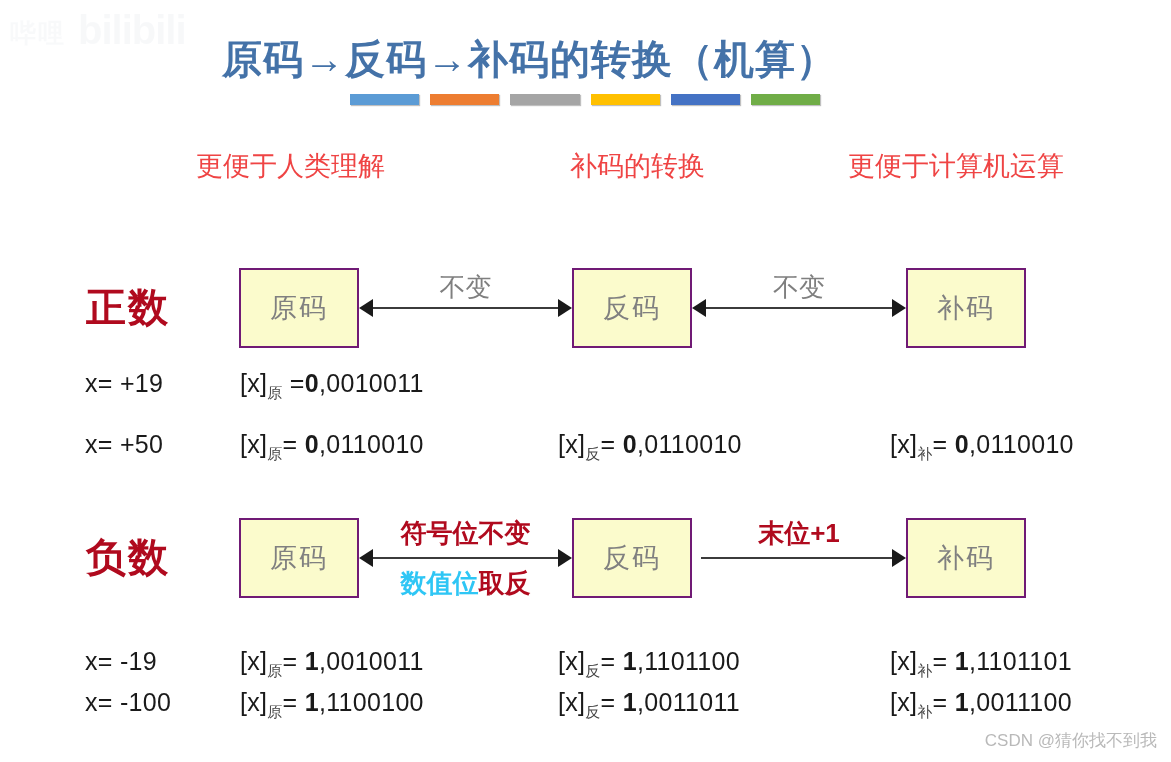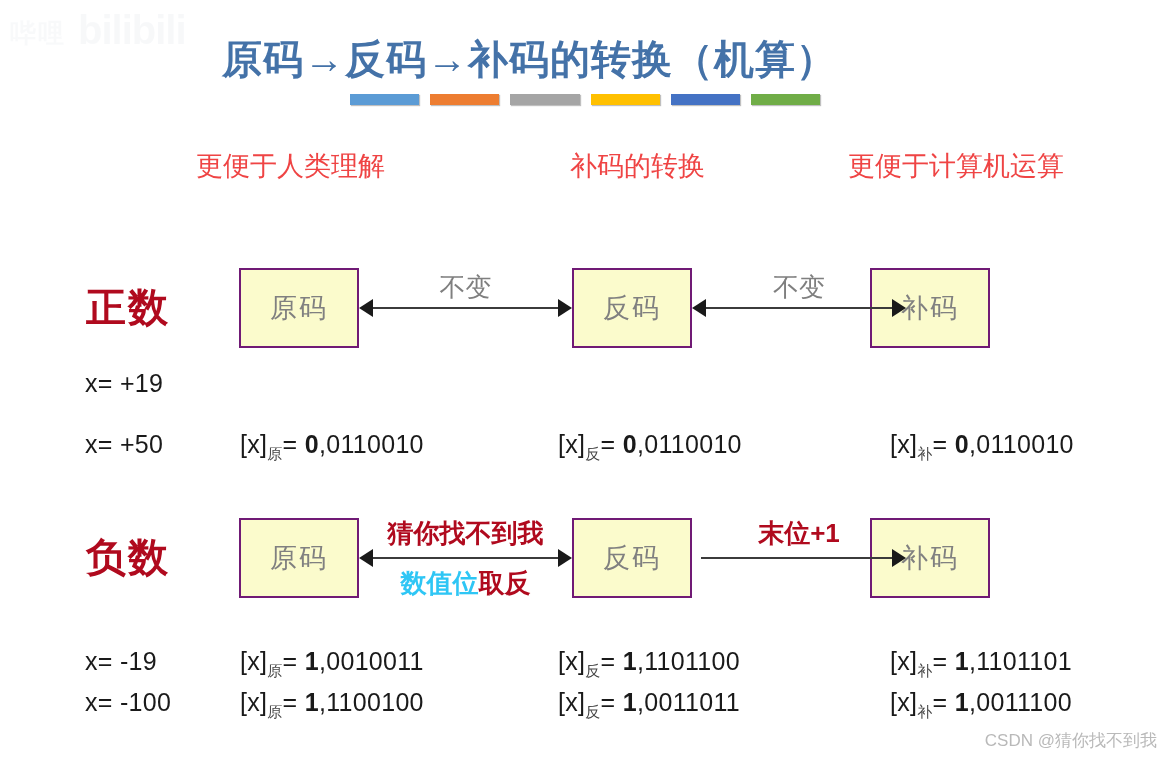--- a/index.html
+++ b/index.html
@@ -116,21 +116,21 @@
     box-sizing: border-box;
     display: flex;
     align-items: center;
     justify-content: center;
     font-size: 27px;
     color: #808080;
     letter-spacing: 2px;
   }
   .node-box.n0 { left: 239px; }
   .node-box.n1 { left: 572px; }
-  .node-box.n2 { left: 870px; }
+  .node-box.n2 { left: 906px; }
 
   
   .arrow-wrap { position: absolute; top: 6px; height: 80px; }
   .arrow-wrap.a0 { left: 359px; width: 213px; }
   .arrow-wrap.a1 { left: 692px; width: 214px; }
   .arrow-line {
     position: absolute;
     left: 9px;
     right: 9px;
     top: 39px;
@@ -240,20 +240,23 @@
   <div class="arrow-wrap a1">
     <div class="arrow-label above">不变</div>
     <div class="arrow-line"></div>
     <div class="arrow-head left"></div>
     <div class="arrow-head right"></div>
   </div>
 </div>
 
 <div class="val-row pos-a">
   <div class="val-cell x">x= +19</div>
+  <div class="val-cell v0">
+    <span>[x]</span><span class="sub">原</span><span> =</span><span class="signbit">0</span><span>,0010011</span>
+  </div>
 </div>
 
 <div class="val-row pos-b">
   <div class="val-cell x">x= +50</div>
   <div class="val-cell v0">
     <span>[x]</span><span class="sub">原</span><span>= </span><span class="signbit">0</span><span>,0110010</span>
   </div>
   <div class="val-cell v1">
     <span>[x]</span><span class="sub">反</span><span>= </span><span class="signbit">0</span><span>,0110010</span>
   </div>
@@ -263,21 +266,21 @@
 </div>
 
 <div class="rowgroup neg">
   <div class="side-label">负数</div>
 
   <div class="node-box n0">原码</div>
   <div class="node-box n1">反码</div>
   <div class="node-box n2">补码</div>
 
   <div class="arrow-wrap a0">
-    <div class="arrow-label red top2">猜你找不到我</div>
+    <div class="arrow-label red top2">符号位不变</div>
     <div class="arrow-line"></div>
     <div class="arrow-head left"></div>
     <div class="arrow-head right"></div>
     <div class="arrow-label red bot2"><span class="cyan">数值位</span><span>取反</span></div>
   </div>
 
   <div class="arrow-wrap a1">
     <div class="arrow-label red top2">末位+1</div>
     <div class="arrow-line"></div>
     <div class="arrow-head right"></div>

